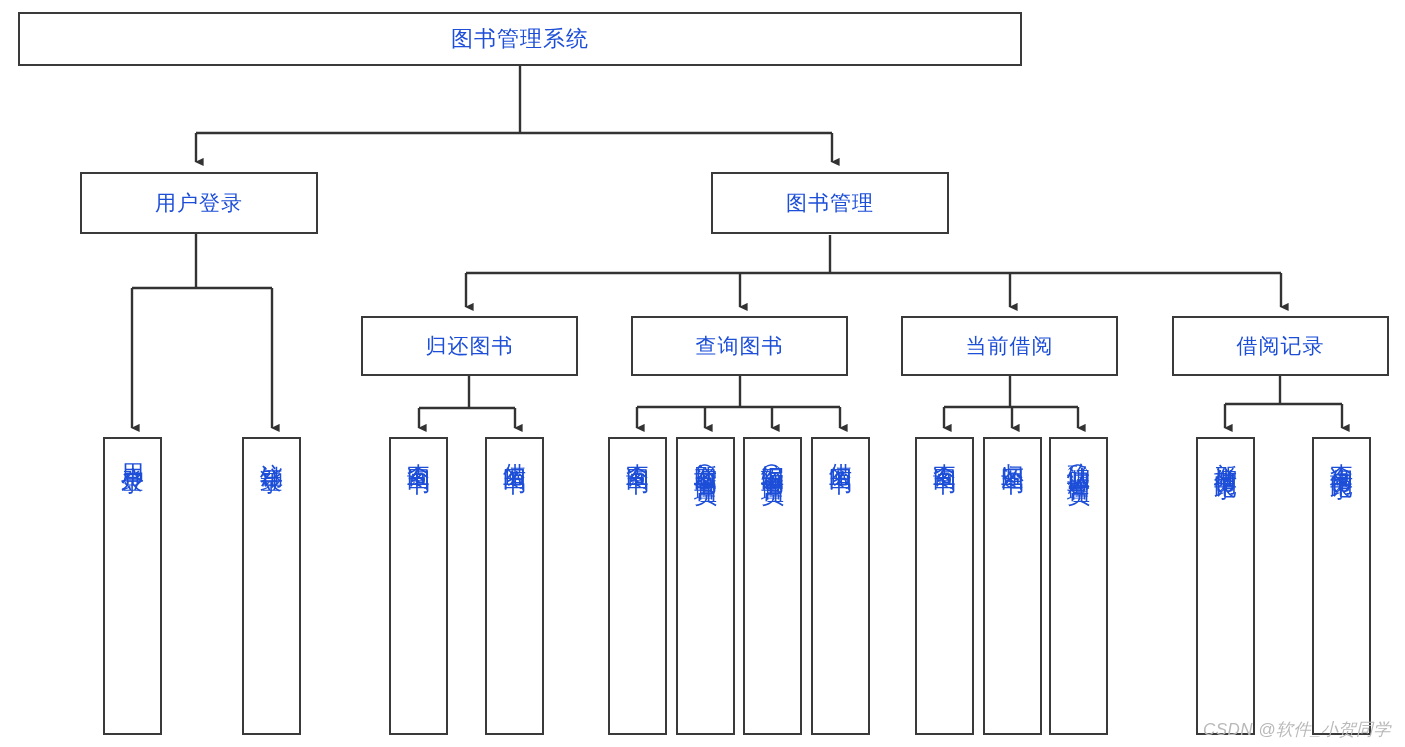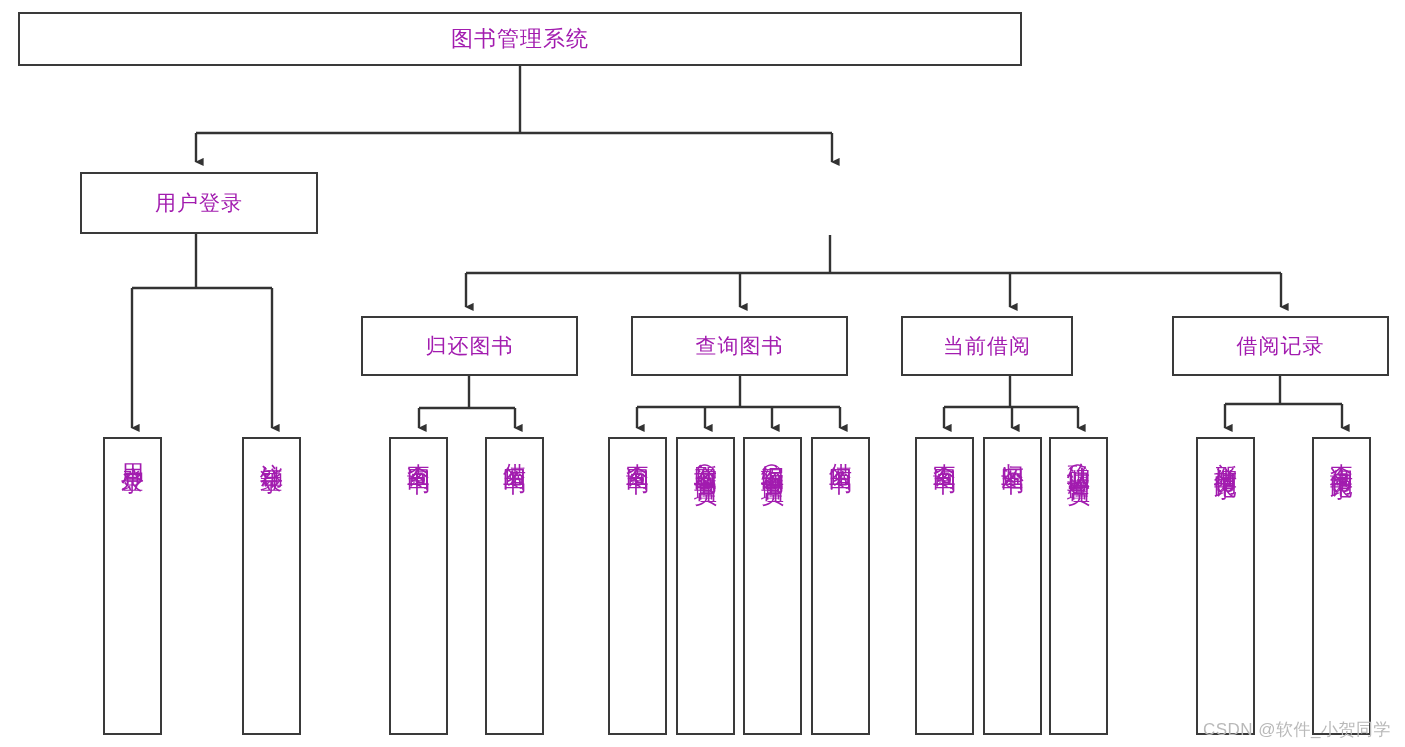--- a/index.html
+++ b/index.html
@@ -34,21 +34,21 @@
     display: flex;
     align-items: center;
     justify-content: center;
     color: #333333;
   }
   .node-label {
     display: block;
     text-align: left;
     line-height: 1.12;
     letter-spacing: 1px;
-    color: #a21caf;
+    color: #1d4ed8;
   }
   
   .node.horiz .node-label {
     font-size: 21px;
     writing-mode: horizontal-tb;
   }
   .node.root .node-label {
     font-size: 22px;
   }
   
@@ -67,20 +67,21 @@
   }
   .watermark {
     position: absolute;
     right: 14px;
     bottom: 6px;
     font-size: 17px;
     color: #b9b9b9;
     letter-spacing: 0.5px;
     white-space: nowrap;
     user-select: none;
+    font-style: italic;
   }
 </style>
 </head>
 <body>
 
 <div id="diagram-root">
 
   <svg id="edge-layer" viewBox="0 0 1405 747" width="1405" height="747" xmlns="http://www.w3.org/2000/svg">
     <defs>
       <marker id="arrowhead" markerWidth="9" markerHeight="9" refX="4.5" refY="7.6" orient="auto" markerUnits="userSpaceOnUse">
@@ -131,28 +132,31 @@
     </g>
   </svg>
 
   <div class="node horiz root" style="left:18px; top:12px; width:1004px; height:54px;">
     <span class="node-label">图书管理系统</span>
   </div>
 
   <div class="node horiz" style="left:80px; top:172px; width:238px; height:62px;">
     <span class="node-label">用户登录</span>
   </div>
+  <div class="node horiz" style="left:711px; top:172px; width:238px; height:62px;">
+    <span class="node-label">图书管理</span>
+  </div>
 
   <div class="node horiz" style="left:361px; top:316px; width:217px; height:60px;">
     <span class="node-label">归还图书</span>
   </div>
   <div class="node horiz" style="left:631px; top:316px; width:217px; height:60px;">
     <span class="node-label">查询图书</span>
   </div>
-  <div class="node horiz" style="left:901px; top:316px; width:172px; height:60px;">
+  <div class="node horiz" style="left:901px; top:316px; width:217px; height:60px;">
     <span class="node-label">当前借阅</span>
   </div>
   <div class="node horiz" style="left:1172px; top:316px; width:217px; height:60px;">
     <span class="node-label">借阅记录</span>
   </div>
 
   <div class="node vert" style="left:103px; top:437px; width:59px; height:298px;">
     <span class="node-label">用户登录</span>
   </div>
   <div class="node vert" style="left:242px; top:437px; width:59px; height:298px;">

